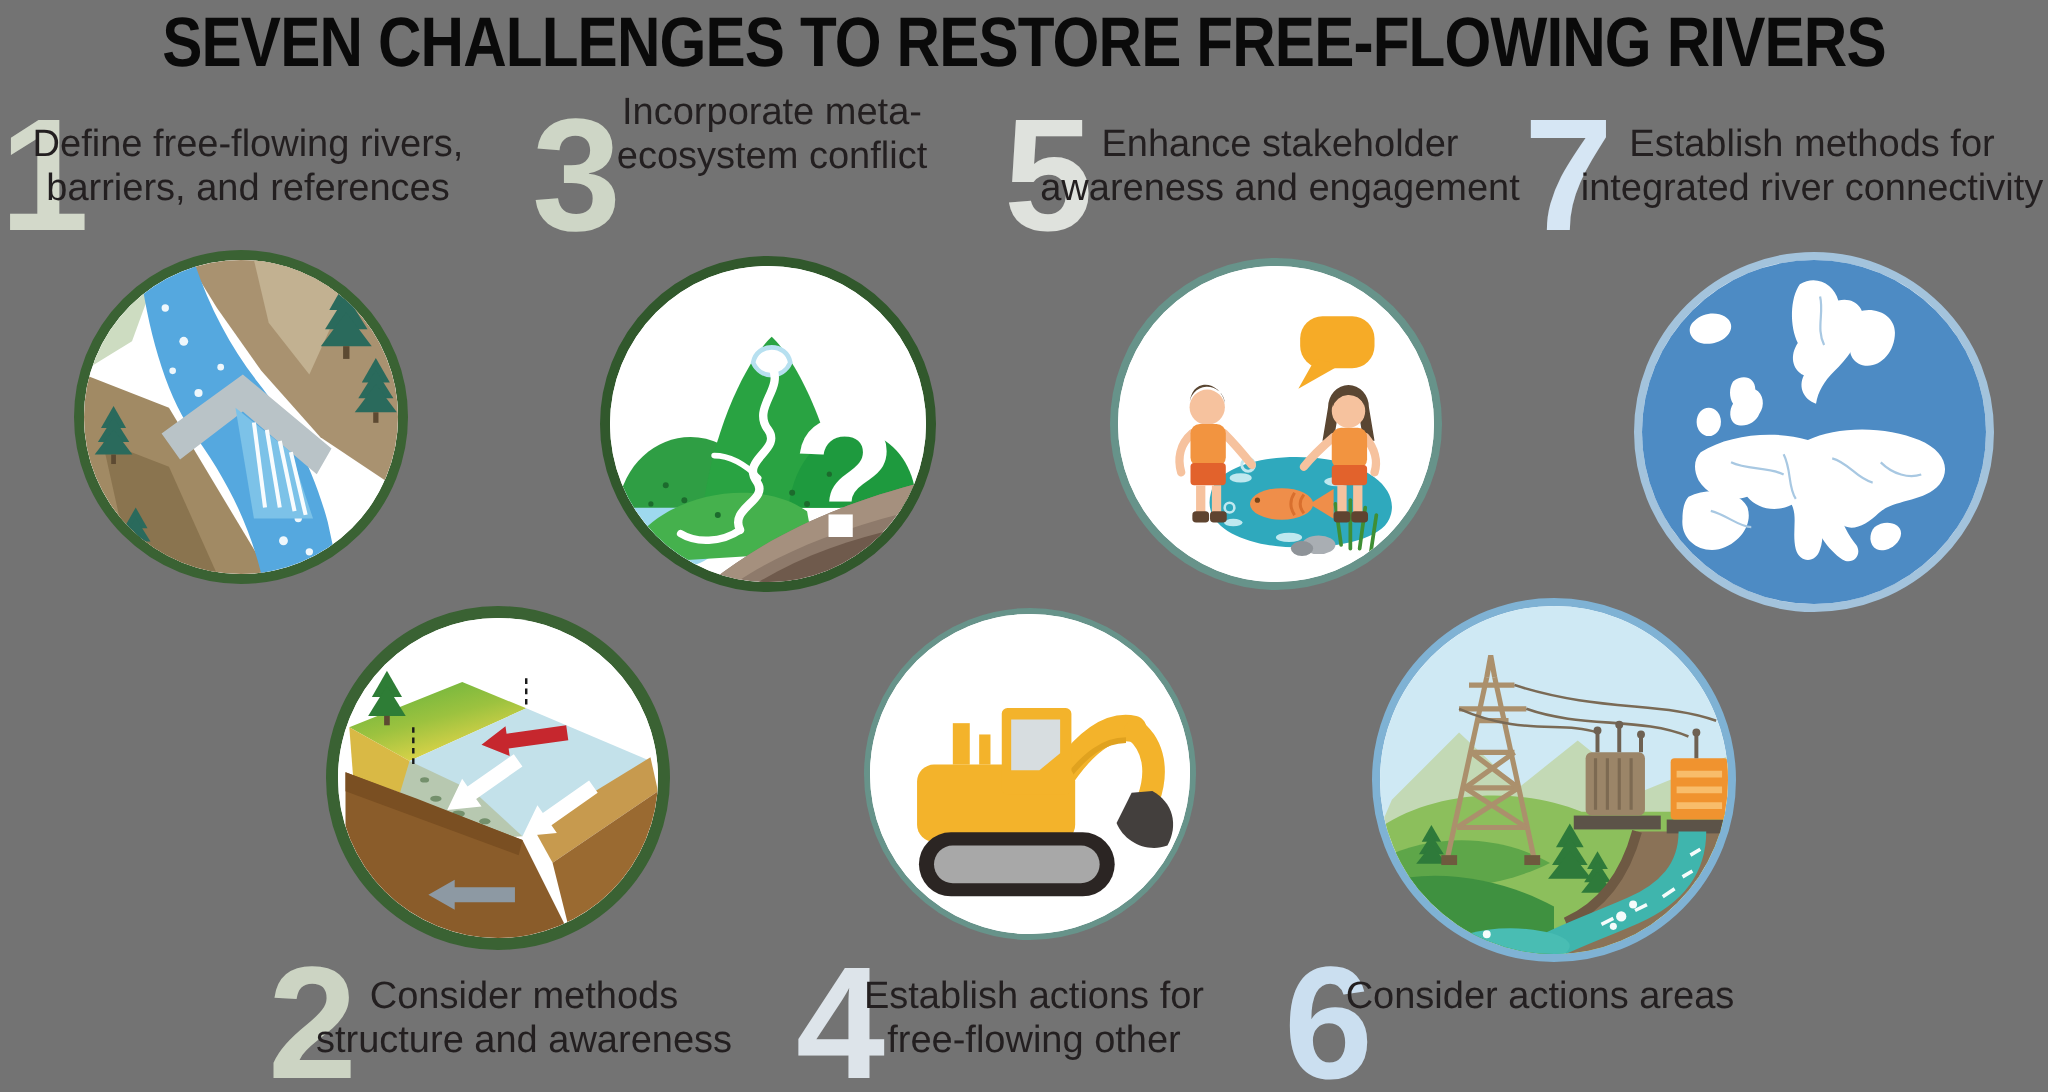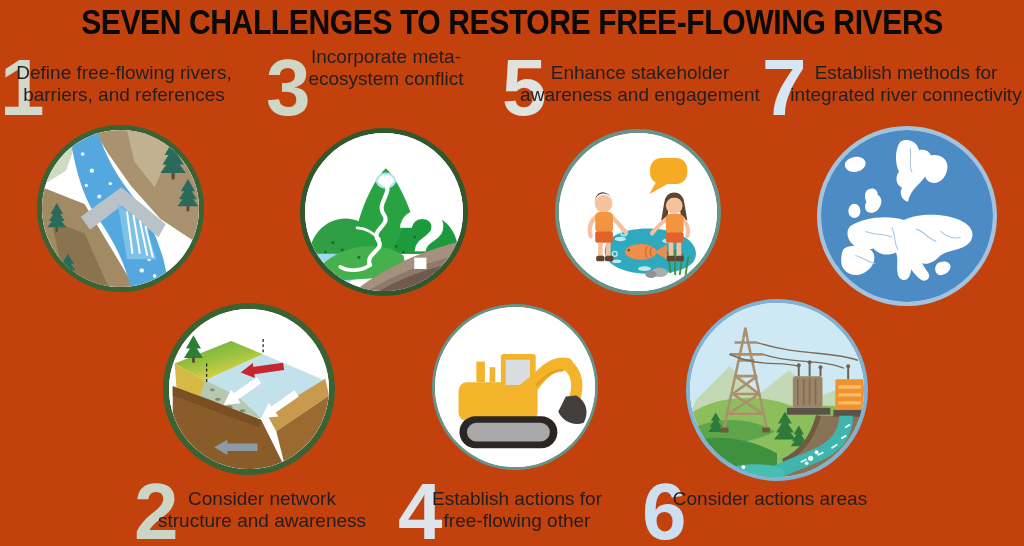--- a/index.html
+++ b/index.html
@@ -1,17 +1,17 @@
 <!DOCTYPE html>
 <html><head>
 <meta charset="utf-8">
 <style>
   html,body{margin:0;padding:0;background:#fff;}
   #stage{
-    position:relative;width:1024px;height:546px;background:#c2410c;overflow:hidden;
+    position:relative;width:1024px;height:546px;background:#737373;overflow:hidden;
     font-family:"Liberation Sans",sans-serif;color:#231f20;
   }
   .title{
     position:absolute;left:0;right:0;top:2px;text-align:center;
     font-size:35px;font-weight:bold;color:#0a0a0a;letter-spacing:-.5px;
     transform:scaleX(.86);transform-origin:center;white-space:nowrap;
   }
   .bignum{
     position:absolute;font-size:80px;font-weight:bold;line-height:1;z-index:1;
   }
@@ -65,21 +65,21 @@
   </div>
   <div class="lbl pt5">
     <div>Enhance stakeholder</div>
       <div>awareness and engagement</div>
   </div>
   <div class="lbl pt7">
     <div>Establish methods for</div>
       <div>integrated river connectivity</div>
   </div>
   <div class="lbl pt2">
-    <div>Consider network</div>
+    <div>Consider methods</div>
       <div>structure and awareness</div>
   </div>
   <div class="lbl pt4">
     <div>Establish actions for</div>
       <div>free-flowing other</div>
   </div>
   <div class="lbl pt6">
     <div>Consider actions areas</div>
   </div>
 

